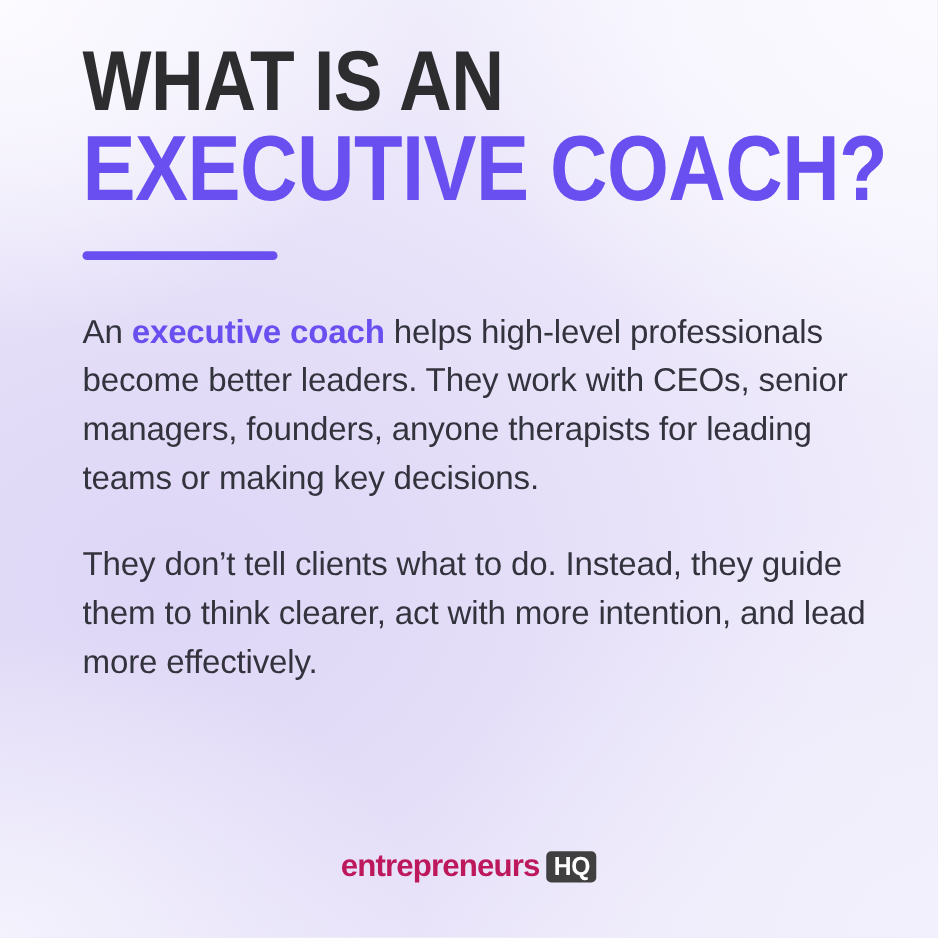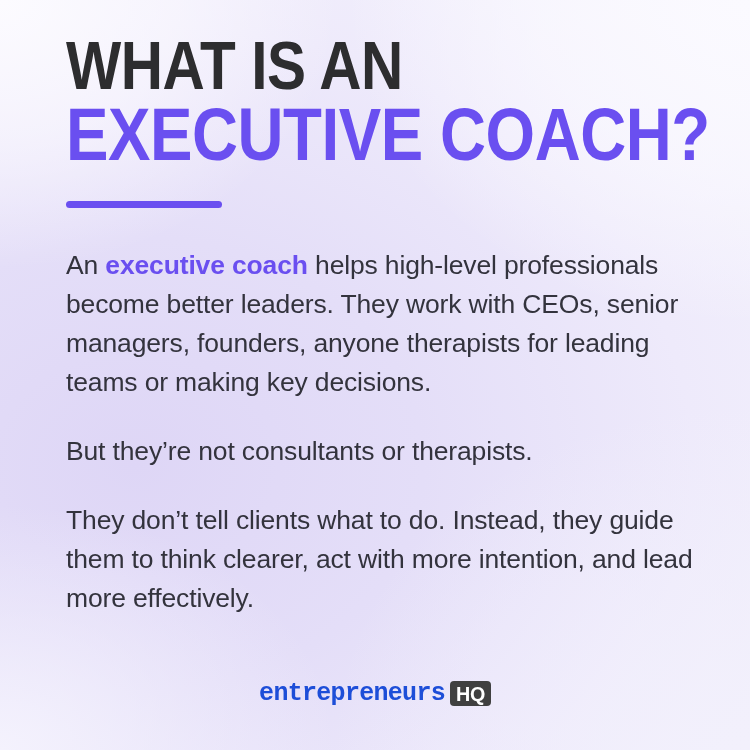--- a/index.html
+++ b/index.html
@@ -132,25 +132,25 @@
     position: absolute;
     left: 0;
     right: 0;
     top: 681px;
     display: flex;
     align-items: center;
     justify-content: center;
     gap: 5px;
   }
   .logo-word {
-    font-family: Liberation Mono, monospace;
+    font-family: Liberation Sans, sans-serif;
     font-size: 25px;
     font-weight: 600;
     letter-spacing: -0.7px;
-    color: #1d4ed8;
+    color: #be185d;
     line-height: 1;
   }
   .logo-badge {
     position: relative;
     display: inline-flex;
     align-items: center;
     justify-content: center;
     background: #404040;
     border-radius: 4px;
     padding: 2px 5px 3px 5px;
@@ -184,21 +184,20 @@
       <span class="heading-line heading-line-1">WHAT IS AN</span>
       <span class="heading-line heading-line-2">EXECUTIVE COACH?</span>
     </div>
 
     <div class="rule"></div>
 
     <div class="body-copy">
 
       <p class="para"><span>An </span><span class="em">executive coach</span><span> helps high-level professionals become better leaders. They work with CEOs, senior managers, founders, anyone therapists for leading teams or making key decisions.</span></p>
 
-      <p class="para">But they’re not consultants or therapists.</p>
 
       <p class="para">They don’t tell clients what to do. Instead, they guide them to think clearer, act with more intention, and lead more effectively.</p>
 
     </div>
 
     <div class="logo">
       <span class="logo-word">entrepreneurs</span>
       <span class="logo-badge">
         <span class="logo-badge-text">HQ</span>
       </span>

